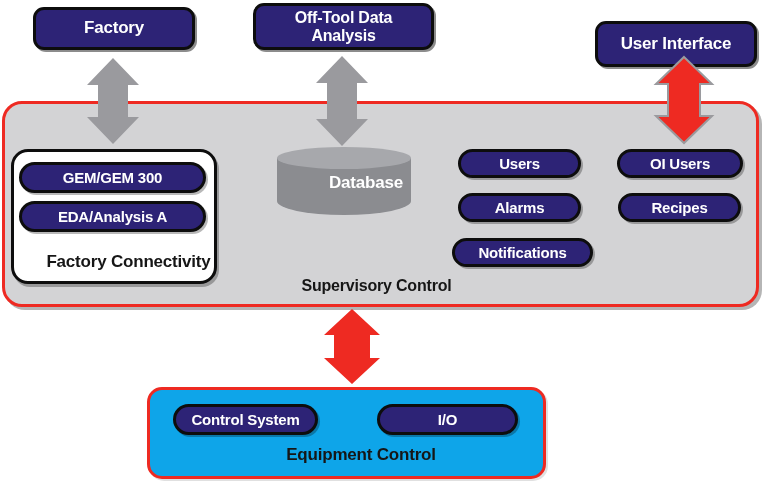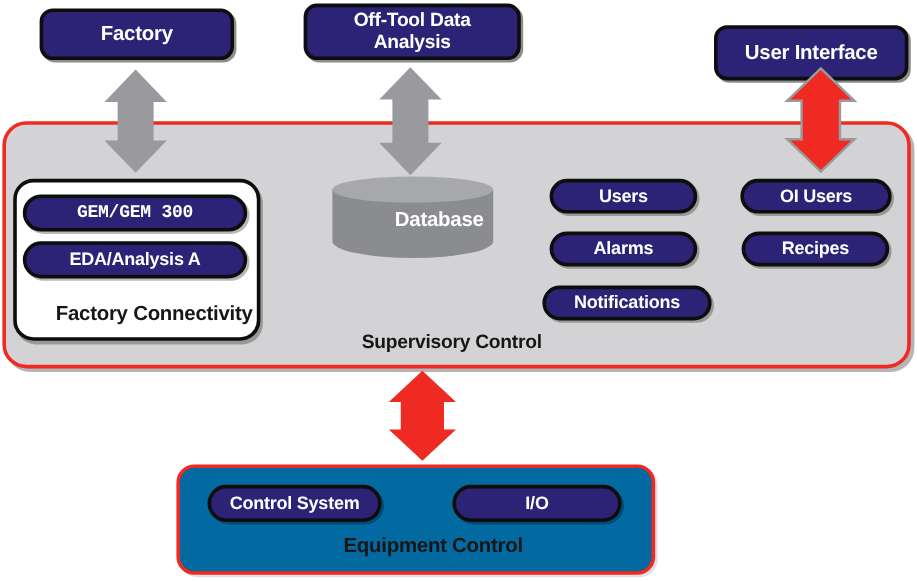--- a/index.html
+++ b/index.html
@@ -38,21 +38,21 @@
     z-index:1;
   }
   .fc-box{
     background:#ffffff;
     border:3px solid var(--border-black,#0d0d0d);
     border-radius:17px;
     box-shadow:2px 3px 0 rgba(0,0,0,0.28);
     z-index:2;
   }
   .equip-box{
-    background:#0369a1;
+    background:#0ea5e9;
     border:3px solid var(--red,#ee2a22);
     border-radius:15px;
     box-shadow:2px 2px 0 rgba(0,0,0,0.12);
     z-index:1;
   }
   .dark-label{
     color:var(--text-black,#161616);text-align:center;
     letter-spacing:-0.2px;white-space:nowrap;z-index:2;margin-left:29px;
   }
   
@@ -94,21 +94,21 @@
   </div>
 
   <div class="abs panel" style="left:2px;top:101px;width:757px;height:206px;"></div>
 
   <div class="abs dark-label" style="left:240px;top:277px;width:215px;font-size:16px;">Supervisory Control</div>
 
   <div class="abs fc-box" style="left:11px;top:149px;width:206px;height:135px;">
     <div class="abs dark-label" style="left:0;right:0;bottom:9px;font-size:17px;">Factory Connectivity</div>
   </div>
 
-  <div class="abs pill" style="left:19px;top:162px;width:187px;height:31px;font-family:Liberation Mono, monospace;">
+  <div class="abs pill" style="left:19px;top:162px;width:187px;height:31px;">
     <span>GEM/GEM 300</span>
   </div>
   <div class="abs pill" style="left:19px;top:201px;width:187px;height:31px;">
     <span>EDA/Analysis A</span>
   </div>
 
   <div class="abs db" style="left:277px;top:147px;width:134px;height:68px;">
     <div class="db-body"></div>
     <div class="db-top"></div>
     <div class="db-label">Database</div>

